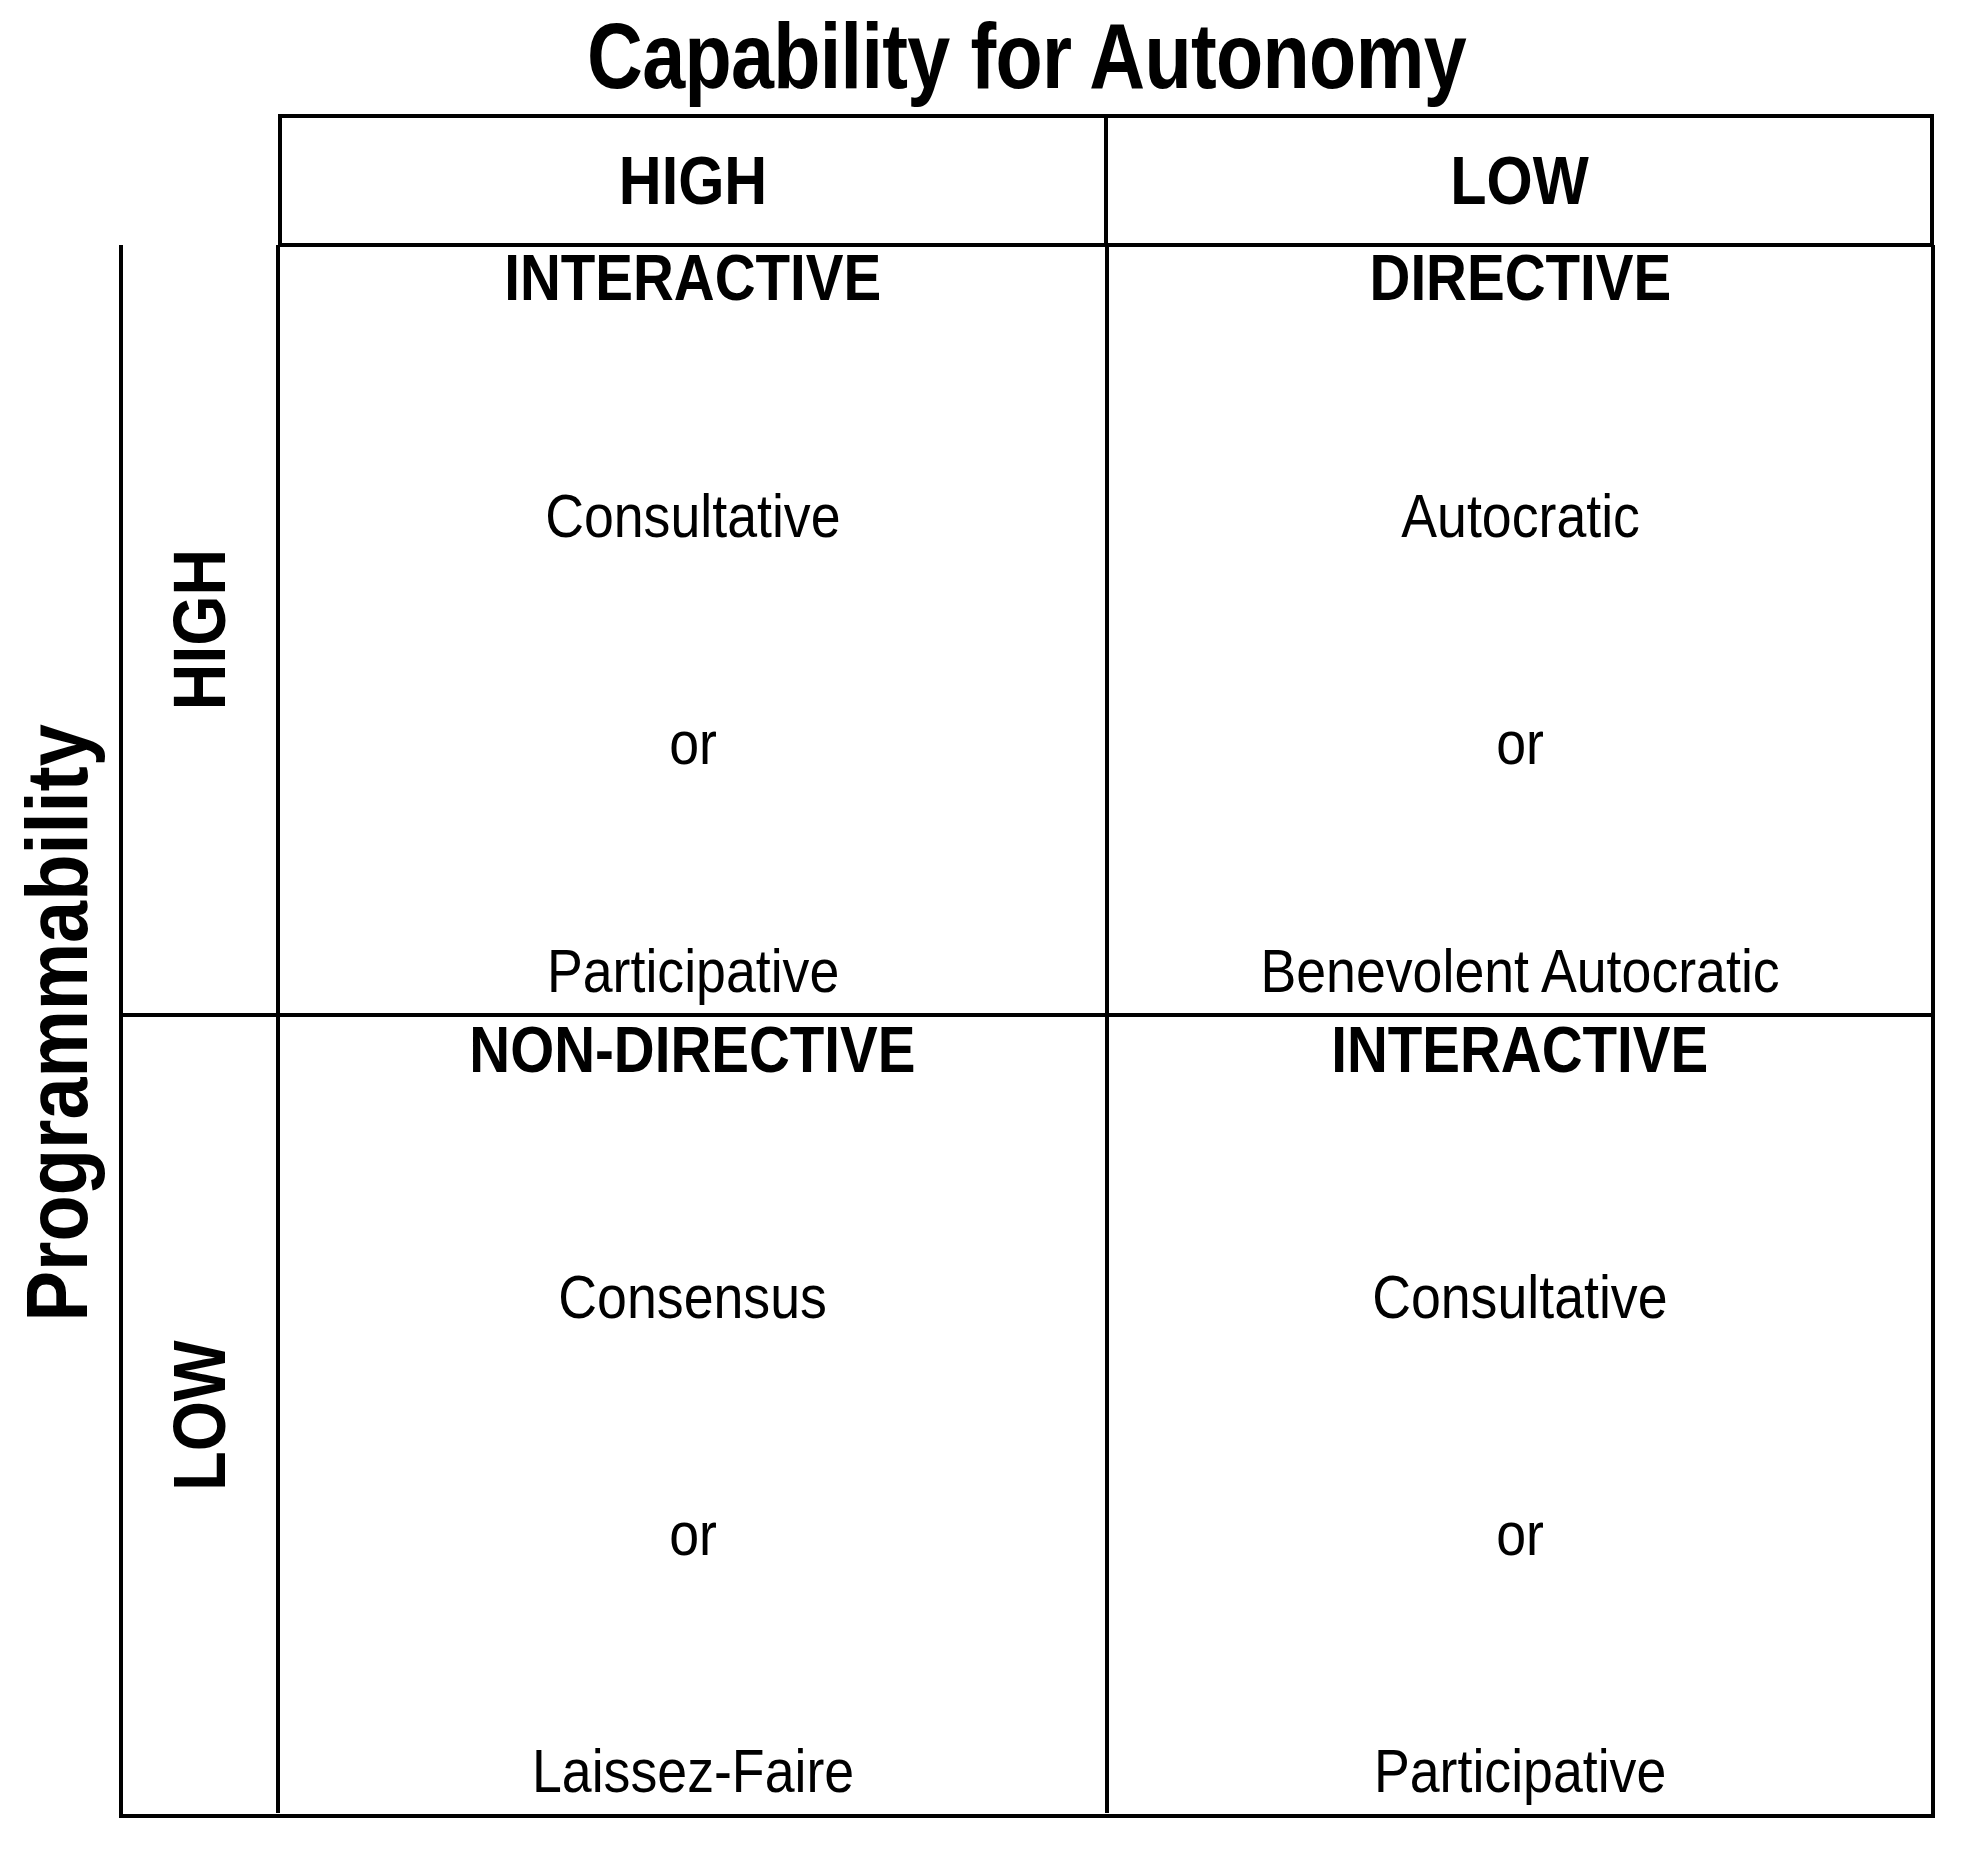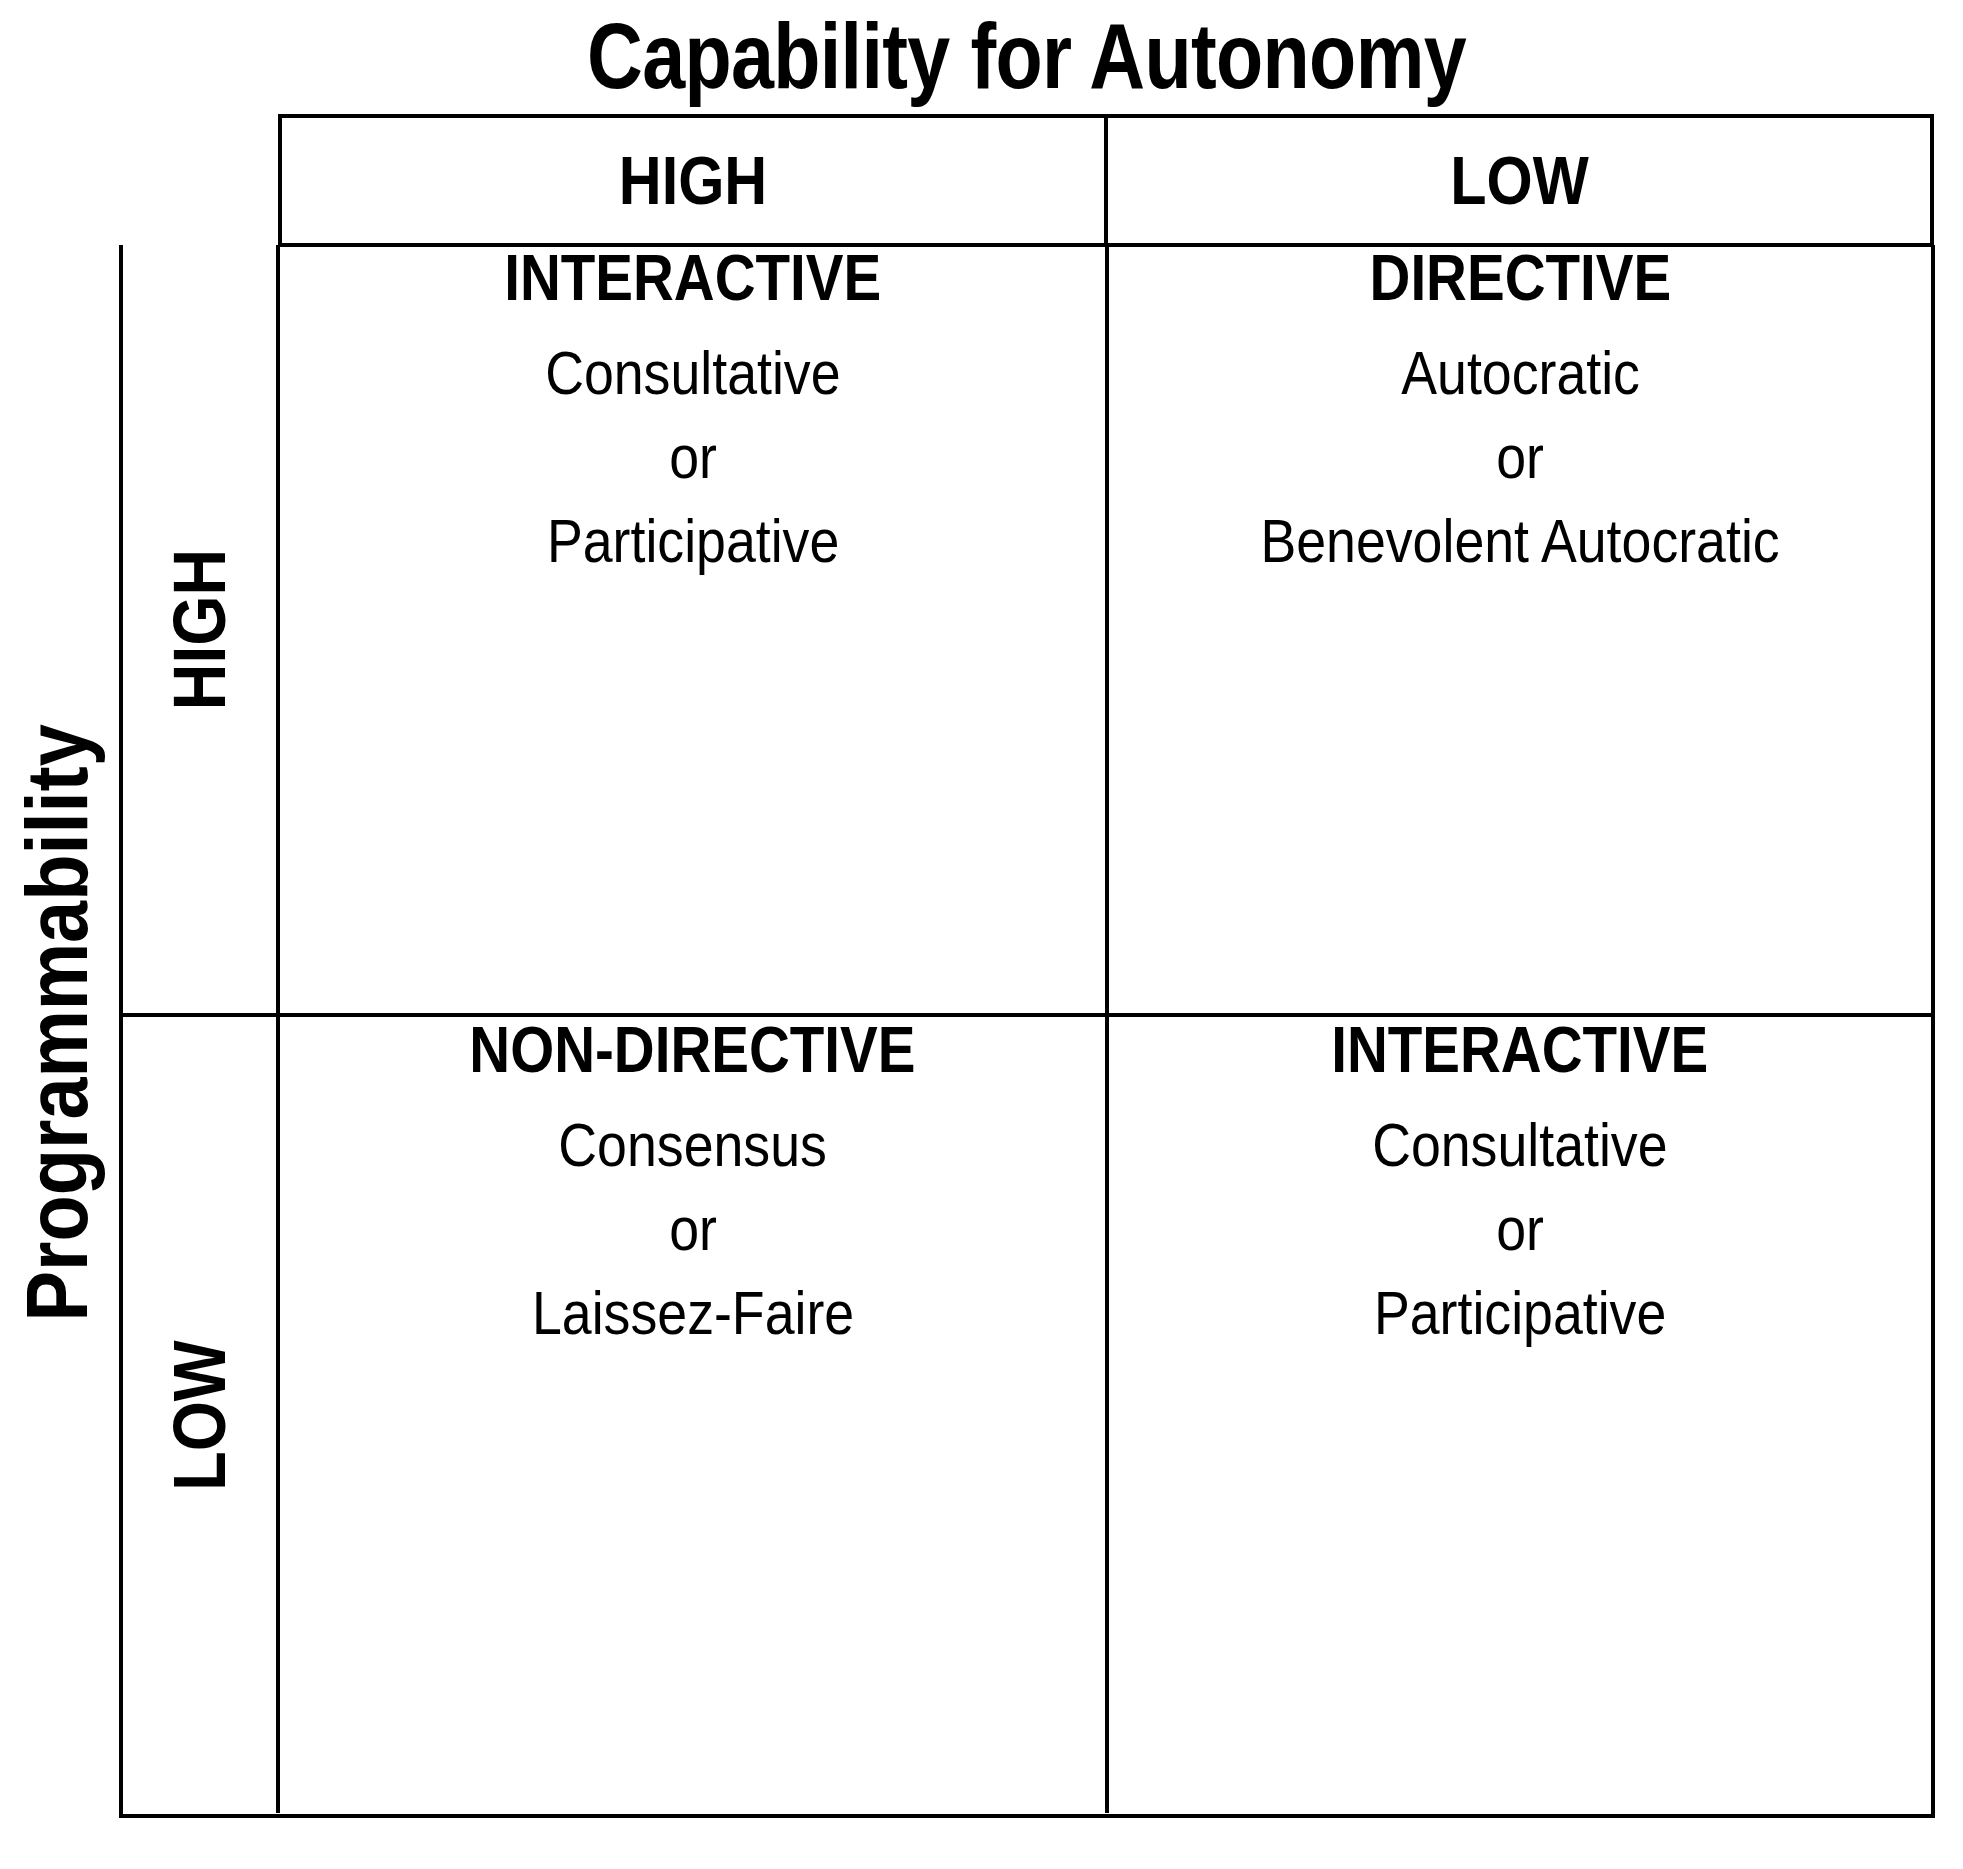--- a/index.html
+++ b/index.html
@@ -105,21 +105,21 @@
     font-weight: 700;
     line-height: 1;
   }
 
   .quad-cell {
     flex: 1 1 50%;
     box-sizing: border-box;
     display: flex;
     flex-direction: column;
     align-items: center;
-    justify-content: flex-start;
+    justify-content: space-between;
     padding: 0 40px;
     text-align: center;
   }
   .quad-cell.right-quad { border-left: 4.1px solid #000; }
 
   .quad-heading {
     font-size: 65px;
     font-weight: 700;
     line-height: 1.02;
     letter-spacing: 0px;

